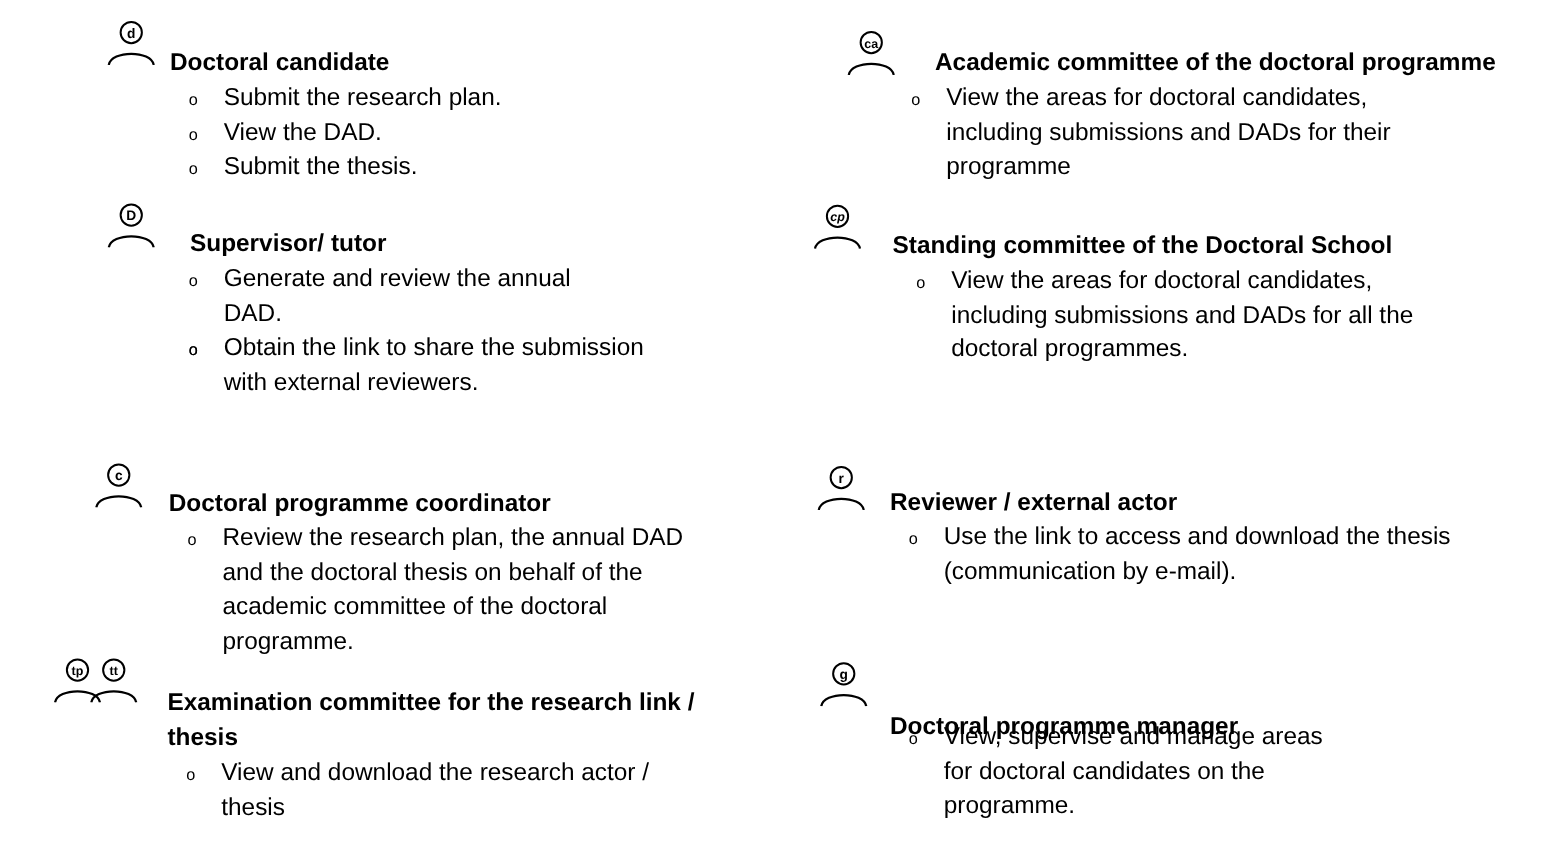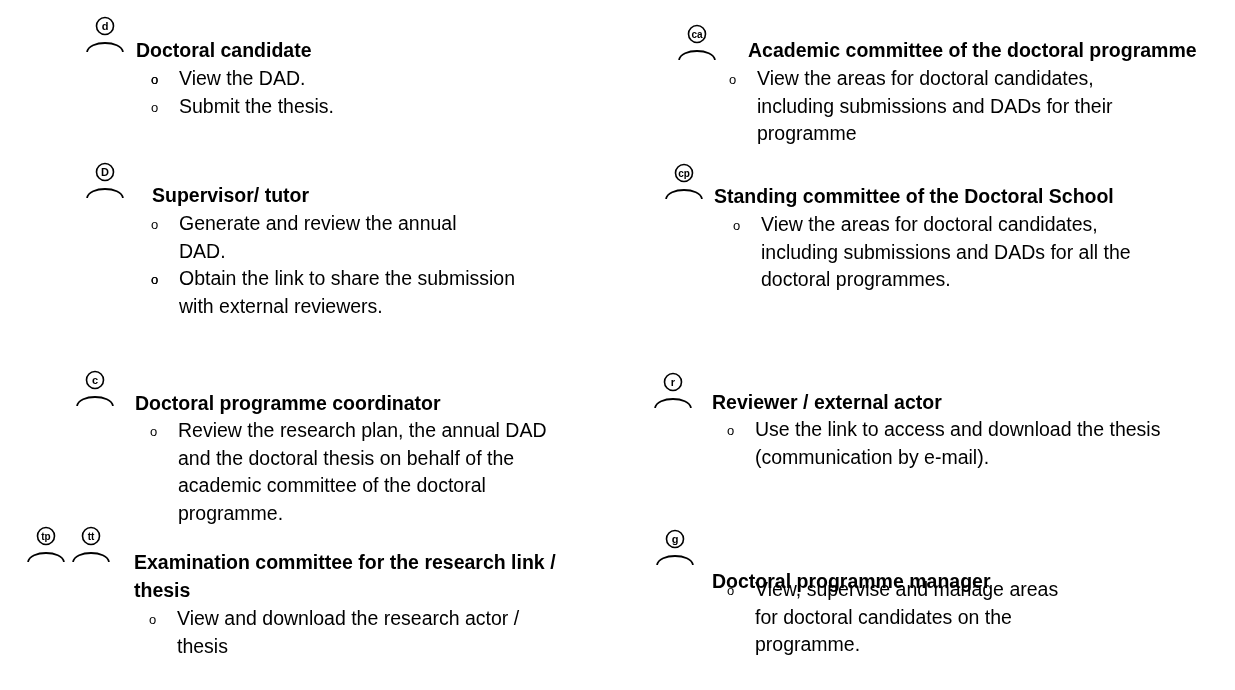--- a/index.html
+++ b/index.html
@@ -20,21 +20,21 @@
 <div class="role">
   <div class="person" style="left:85px;top:16px;">
     <svg viewBox="0 0 40 36">
       <circle cx="20" cy="10" r="8.5" fill="none" stroke="#000" stroke-width="1.6"></circle>
       <text x="20" y="14" text-anchor="middle" font-size="11" font-weight="bold" font-family="Liberation Sans, sans-serif">d</text>
       <path d="M2 36 C4 24, 36 24, 38 36" fill="none" stroke="#000" stroke-width="1.8"></path>
     </svg>
   </div>
   <div class="title" style="left:136px;top:36px;">Doctoral candidate</div>
   <ul class="items" style="left:179px;top:65px;width:330px;">
-    <li><span class="bullet">o</span></li>
+    <li><span class="bullet">o</span><span>Submit the research plan.</span></li>
     <li><span class="bullet">o</span><span>View the DAD.</span></li>
     <li><span class="bullet">o</span><span>Submit the thesis.</span></li>
   </ul>
 </div>
 
 <div class="role">
   <div class="person" style="left:85px;top:162px;">
     <svg viewBox="0 0 40 36">
       <circle cx="20" cy="10" r="8.5" fill="none" stroke="#000" stroke-width="1.6"></circle>
       <text x="20" y="14" text-anchor="middle" font-size="11" font-weight="bold" font-family="Liberation Sans, sans-serif">D</text>
@@ -57,21 +57,21 @@
       <path d="M2 36 C4 24, 36 24, 38 36" fill="none" stroke="#000" stroke-width="1.8"></path>
     </svg>
   </div>
   <div class="title" style="left:135px;top:389px;">Doctoral programme coordinator</div>
   <ul class="items" style="left:178px;top:417px;width:405px;">
     <li><span class="bullet">o</span><span>Review the research plan, the annual DAD and the doctoral thesis on behalf of the academic committee of the doctoral programme.</span></li>
   </ul>
 </div>
 
 <div class="role">
-  <div class="person" style="left:26px;top:526px;">
+  <div class="person" style="left:42px;top:526px;">
     <svg viewBox="0 0 40 36">
       <circle cx="20" cy="10" r="8.5" fill="none" stroke="#000" stroke-width="1.6"></circle>
       <text x="20" y="14" text-anchor="middle" font-size="10" font-weight="bold" font-family="Liberation Sans, sans-serif">tp</text>
       <path d="M2 36 C4 24, 36 24, 38 36" fill="none" stroke="#000" stroke-width="1.8"></path>
     </svg>
   </div>
   <div class="person" style="left:71px;top:526px;">
     <svg viewBox="0 0 40 36">
       <circle cx="20" cy="10" r="8.5" fill="none" stroke="#000" stroke-width="1.6"></circle>
       <text x="20" y="14" text-anchor="middle" font-size="10" font-weight="bold" font-family="Liberation Sans, sans-serif">tt</text>
@@ -92,21 +92,21 @@
       <path d="M2 36 C4 24, 36 24, 38 36" fill="none" stroke="#000" stroke-width="1.8"></path>
     </svg>
   </div>
   <div class="title" style="left:748px;top:36px;">Academic committee of the doctoral programme</div>
   <ul class="items" style="left:757px;top:65px;width:405px;">
     <li><span class="bullet">o</span><span>View the areas for doctoral candidates, including submissions and DADs for their programme</span></li>
   </ul>
 </div>
 
 <div class="role">
-  <div class="person" style="left:664px;top:163px;">
+  <div class="person" style="left:650px;top:163px;font-style:italic;">
     <svg viewBox="0 0 40 36">
       <circle cx="20" cy="10" r="8.5" fill="none" stroke="#000" stroke-width="1.6"></circle>
       <text x="20" y="14" text-anchor="middle" font-size="10" font-weight="bold" font-family="Liberation Sans, sans-serif">cp</text>
       <path d="M2 36 C4 24, 36 24, 38 36" fill="none" stroke="#000" stroke-width="1.8"></path>
     </svg>
   </div>
   <div class="title" style="left:714px;top:182px;">Standing committee of the Doctoral School</div>
   <ul class="items" style="left:761px;top:211px;width:405px;">
     <li><span class="bullet">o</span><span>View the areas for doctoral candidates, including submissions and DADs for all the doctoral programmes.</span></li>
   </ul>

